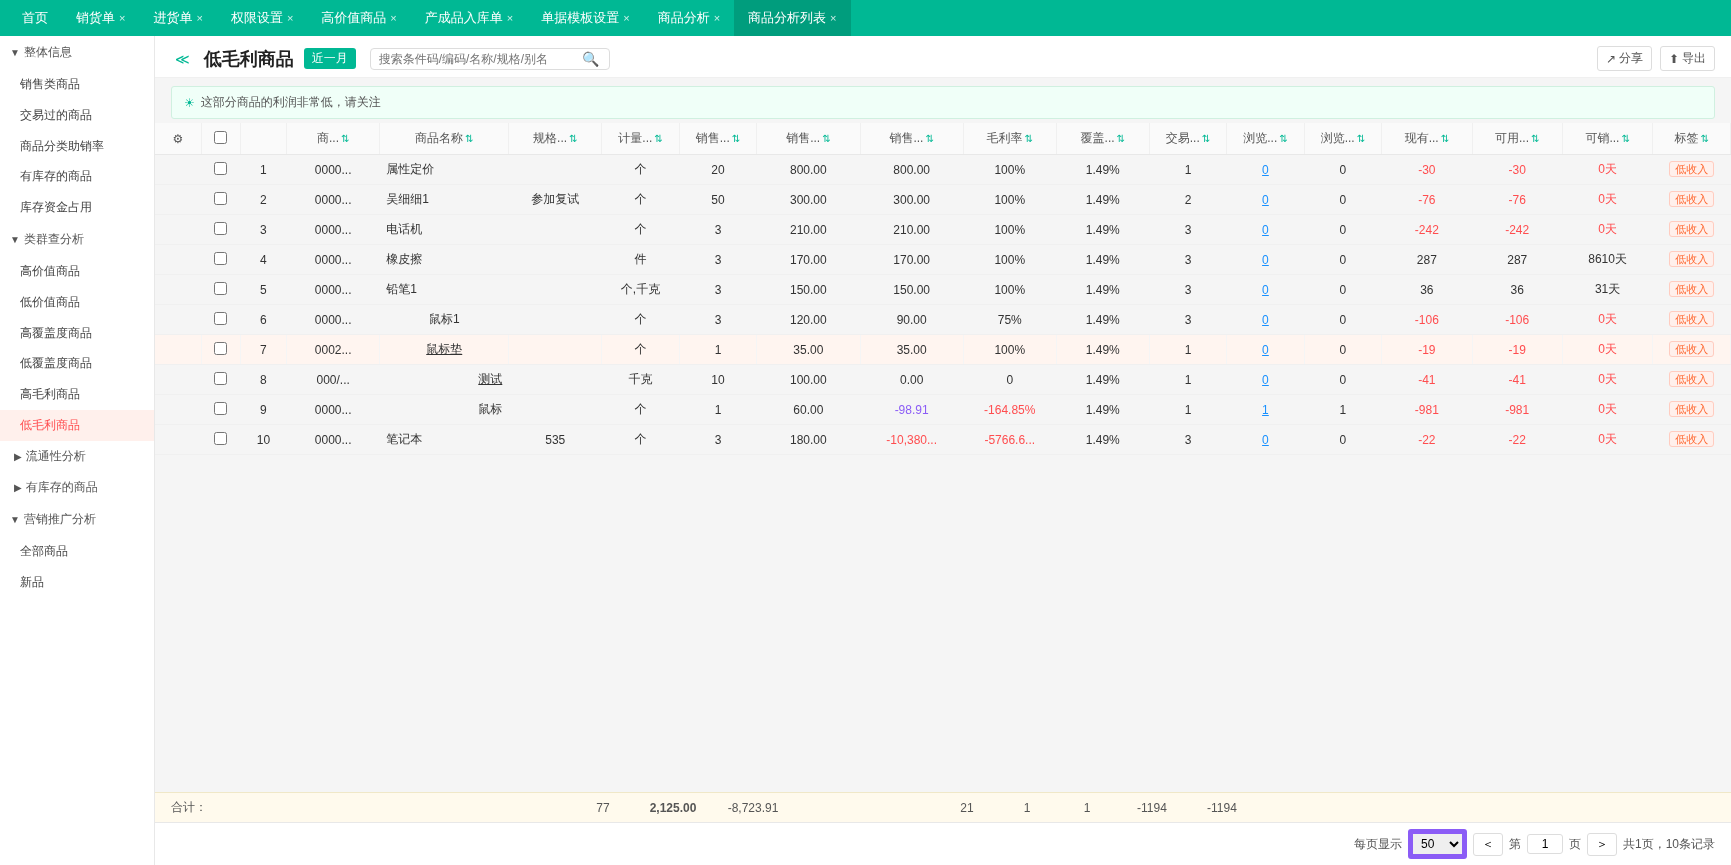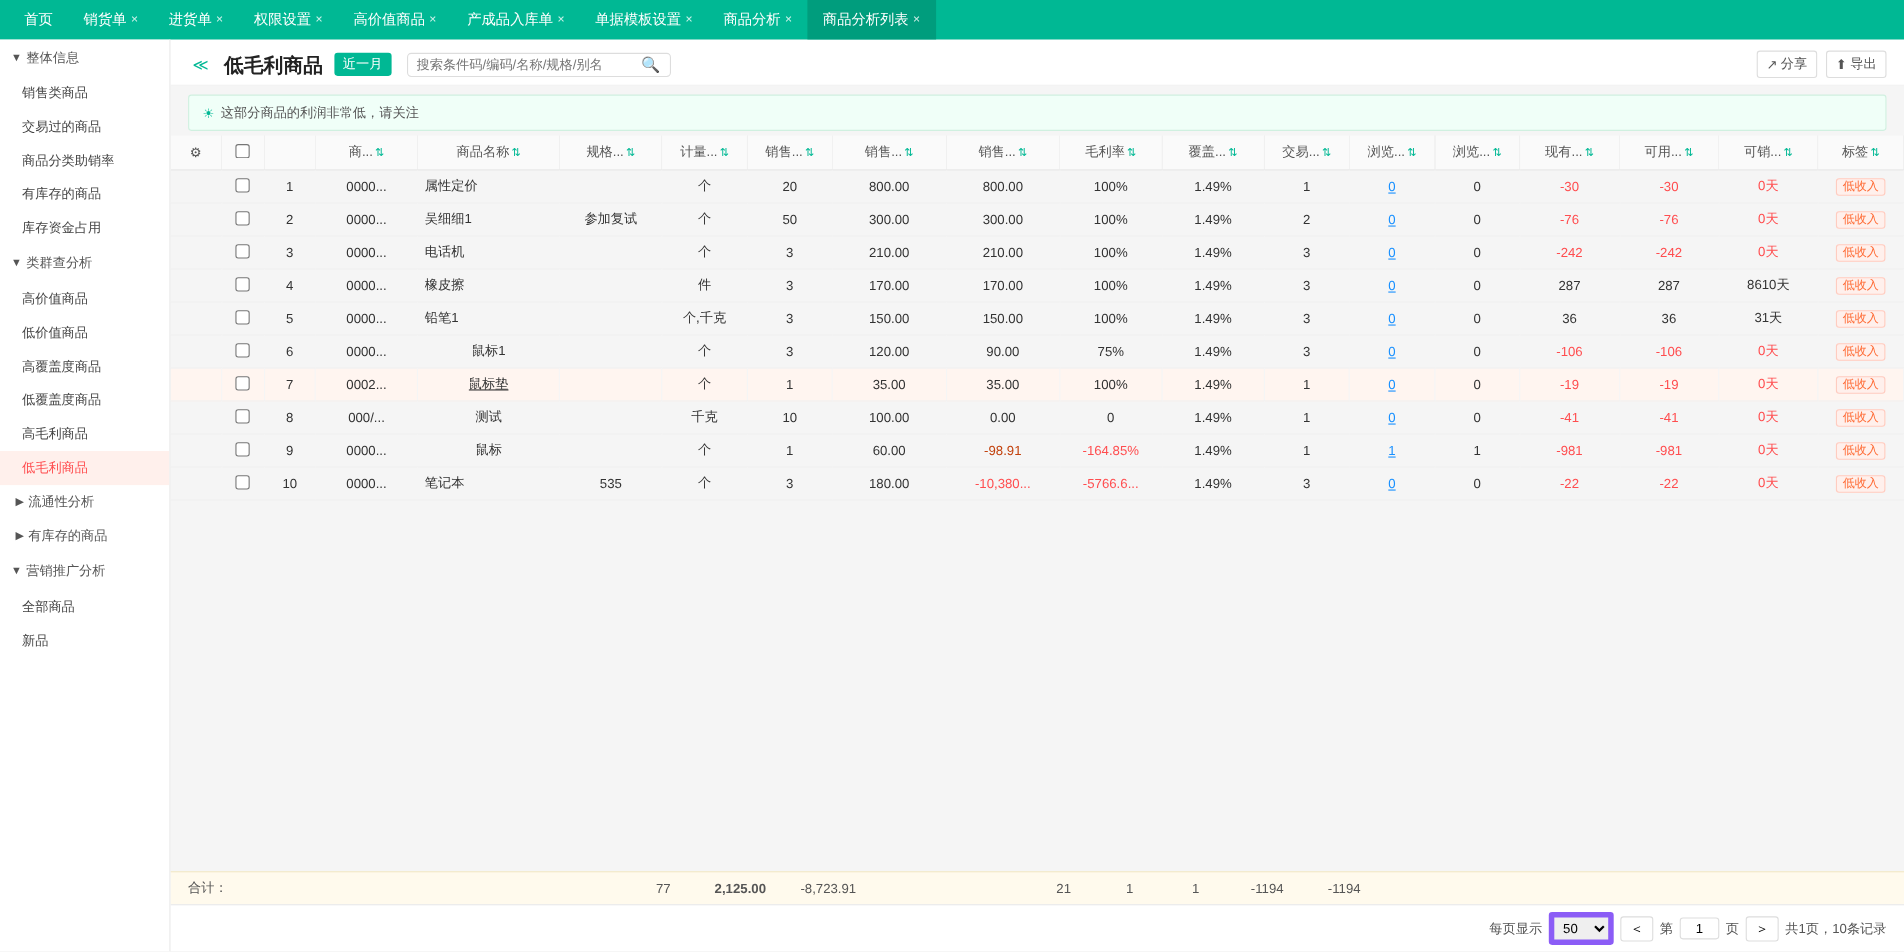--- a/index.html
+++ b/index.html
@@ -369,47 +369,47 @@
       <td style="color:#ff4d4f;">-19</td>
       <td style="color:#ff4d4f;">-19</td>
       <td style="color:#ff4d4f;">0天</td>
       <td><span class="tag-badge">低收入</span></td>
     </tr>
             <tr>
       <td></td>
       <td><input type="checkbox" style=""></td>
       <td>8</td>
       <td>000/...</td>
-      <td style="text-align:center;">测试</td>
+      <td style="text-align:right;text-decoration:underline;">测试</td>
       <td></td>
       <td>千克</td>
       <td>10</td>
       <td>100.00</td>
       <td style="">0.00</td>
       <td style="">0</td>
       <td>1.49%</td>
       <td>1</td>
       <td><span class="text-link">0</span></td>
       <td>0</td>
       <td style="color:#ff4d4f;">-41</td>
       <td style="color:#ff4d4f;">-41</td>
       <td style="color:#ff4d4f;">0天</td>
       <td><span class="tag-badge">低收入</span></td>
     </tr>
             <tr>
       <td></td>
       <td><input type="checkbox" style=""></td>
       <td>9</td>
       <td>0000...</td>
-      <td style="text-align:center;">鼠标</td>
+      <td style="text-align:right;">鼠标</td>
       <td></td>
       <td>个</td>
       <td>1</td>
       <td>60.00</td>
-      <td style="color:#c2410c;">-98.91</td>
+      <td style="color:#8b5cf6;">-98.91</td>
       <td style="color:#ff4d4f;">-164.85%</td>
       <td>1.49%</td>
       <td>1</td>
       <td><span class="text-link">1</span></td>
       <td>1</td>
       <td style="color:#ff4d4f;">-981</td>
       <td style="color:#ff4d4f;">-981</td>
       <td style="color:#ff4d4f;">0天</td>
       <td><span class="tag-badge">低收入</span></td>
     </tr>

